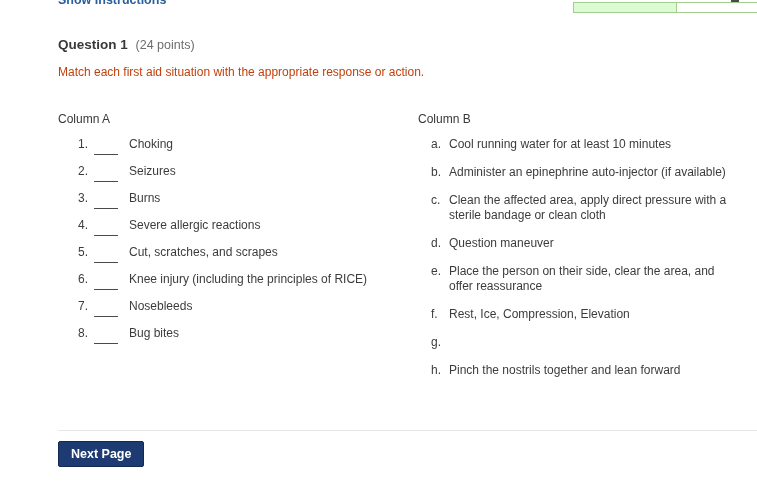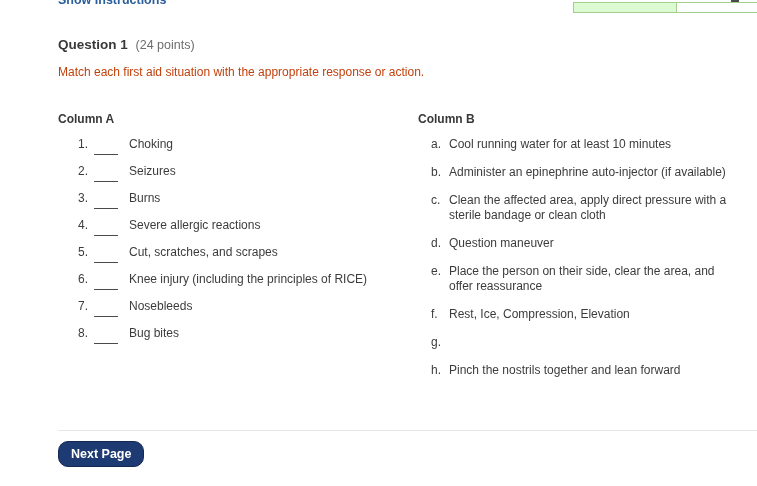--- a/index.html
+++ b/index.html
@@ -87,21 +87,21 @@
   .columns {
     position: absolute;
     left: 58px;
     top: 112px;
     display: flex;
   }
   .col-a { width: 360px; }
   .col-b { width: 330px; }
   .col-header {
     font-size: 12px;
-    font-weight: bold;
+    font-weight: normal;
     color: #383838;
     line-height: 15px;
     margin-bottom: 10px;
   }
 
   .arow {
     display: flex;
     align-items: flex-start;
     height: 27px;
     font-size: 12px;
@@ -167,21 +167,21 @@
     left: 58px;
     top: 441px;
     height: 26px;
     padding: 0 12px;
     background: #1e3a72;
     color: #ffffff;
     font-size: 12.5px;
     font-weight: bold;
     font-family: "Liberation Sans", sans-serif;
     border: 1px solid #142a52;
-    border-radius: 10px;
+    border-radius: 2px;
     cursor: pointer;
   }
 </style>
 </head>
 <body>
 
 <div class="page">
 
   <a class="show-instructions">Show Instructions</a>
 

